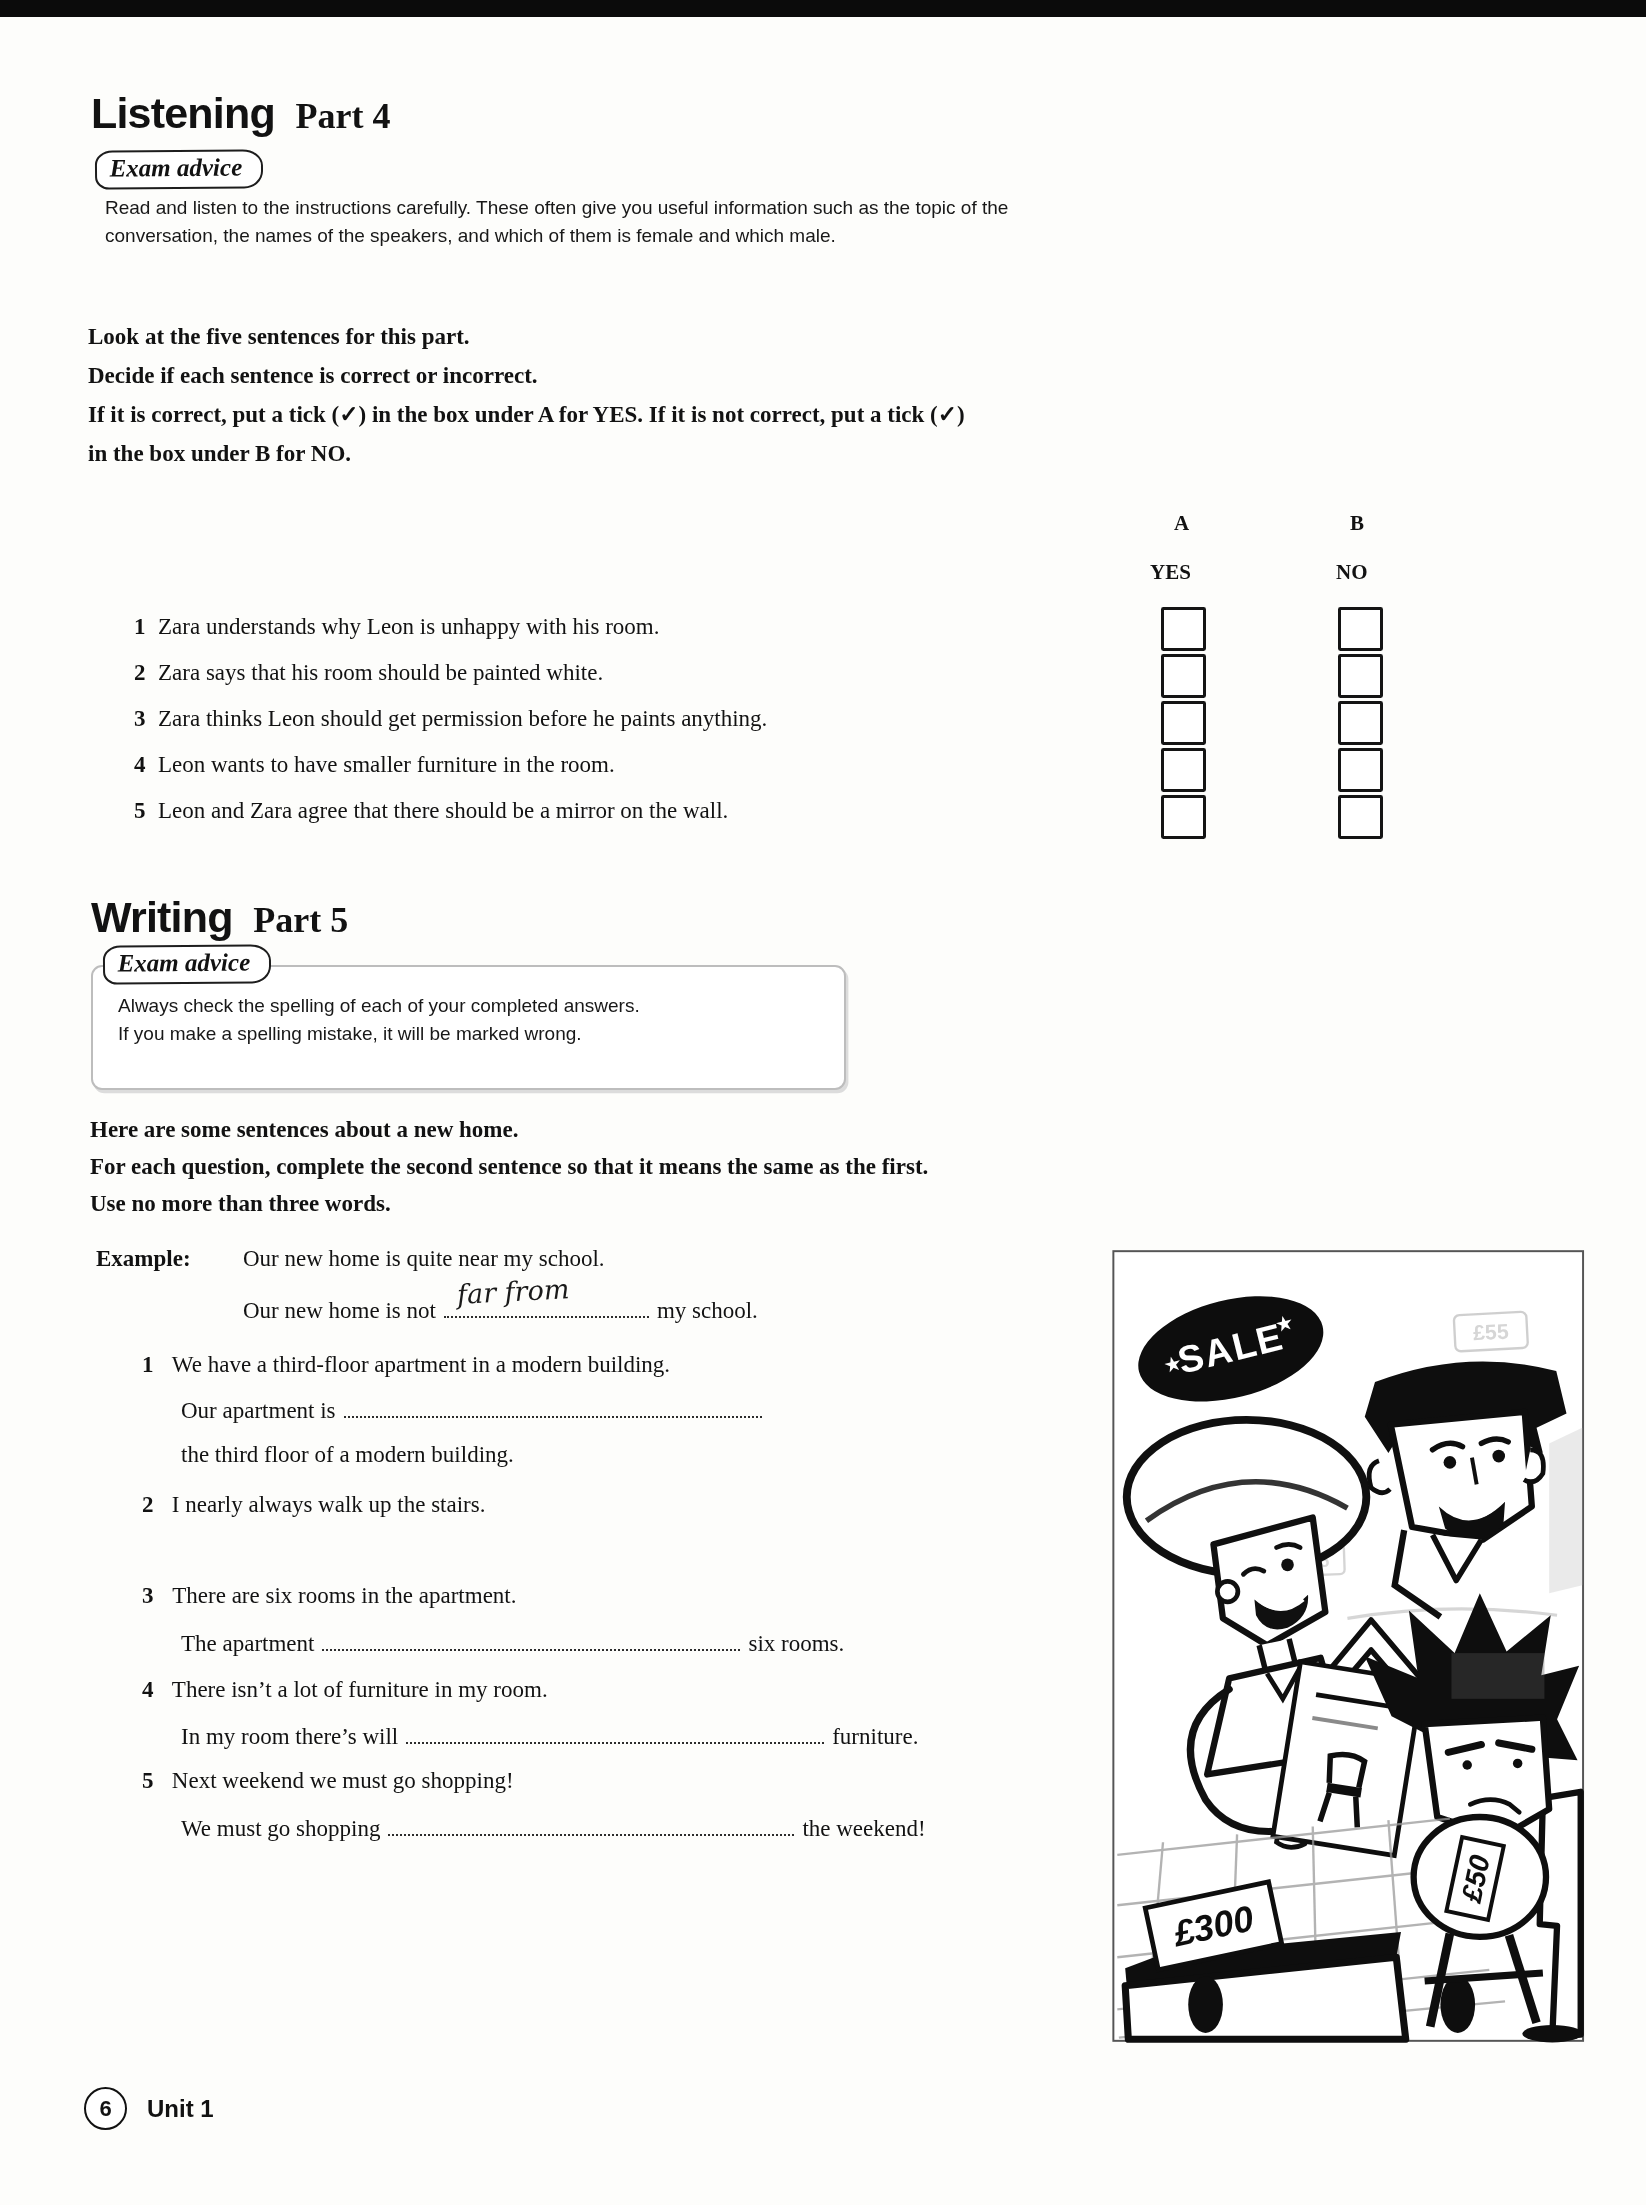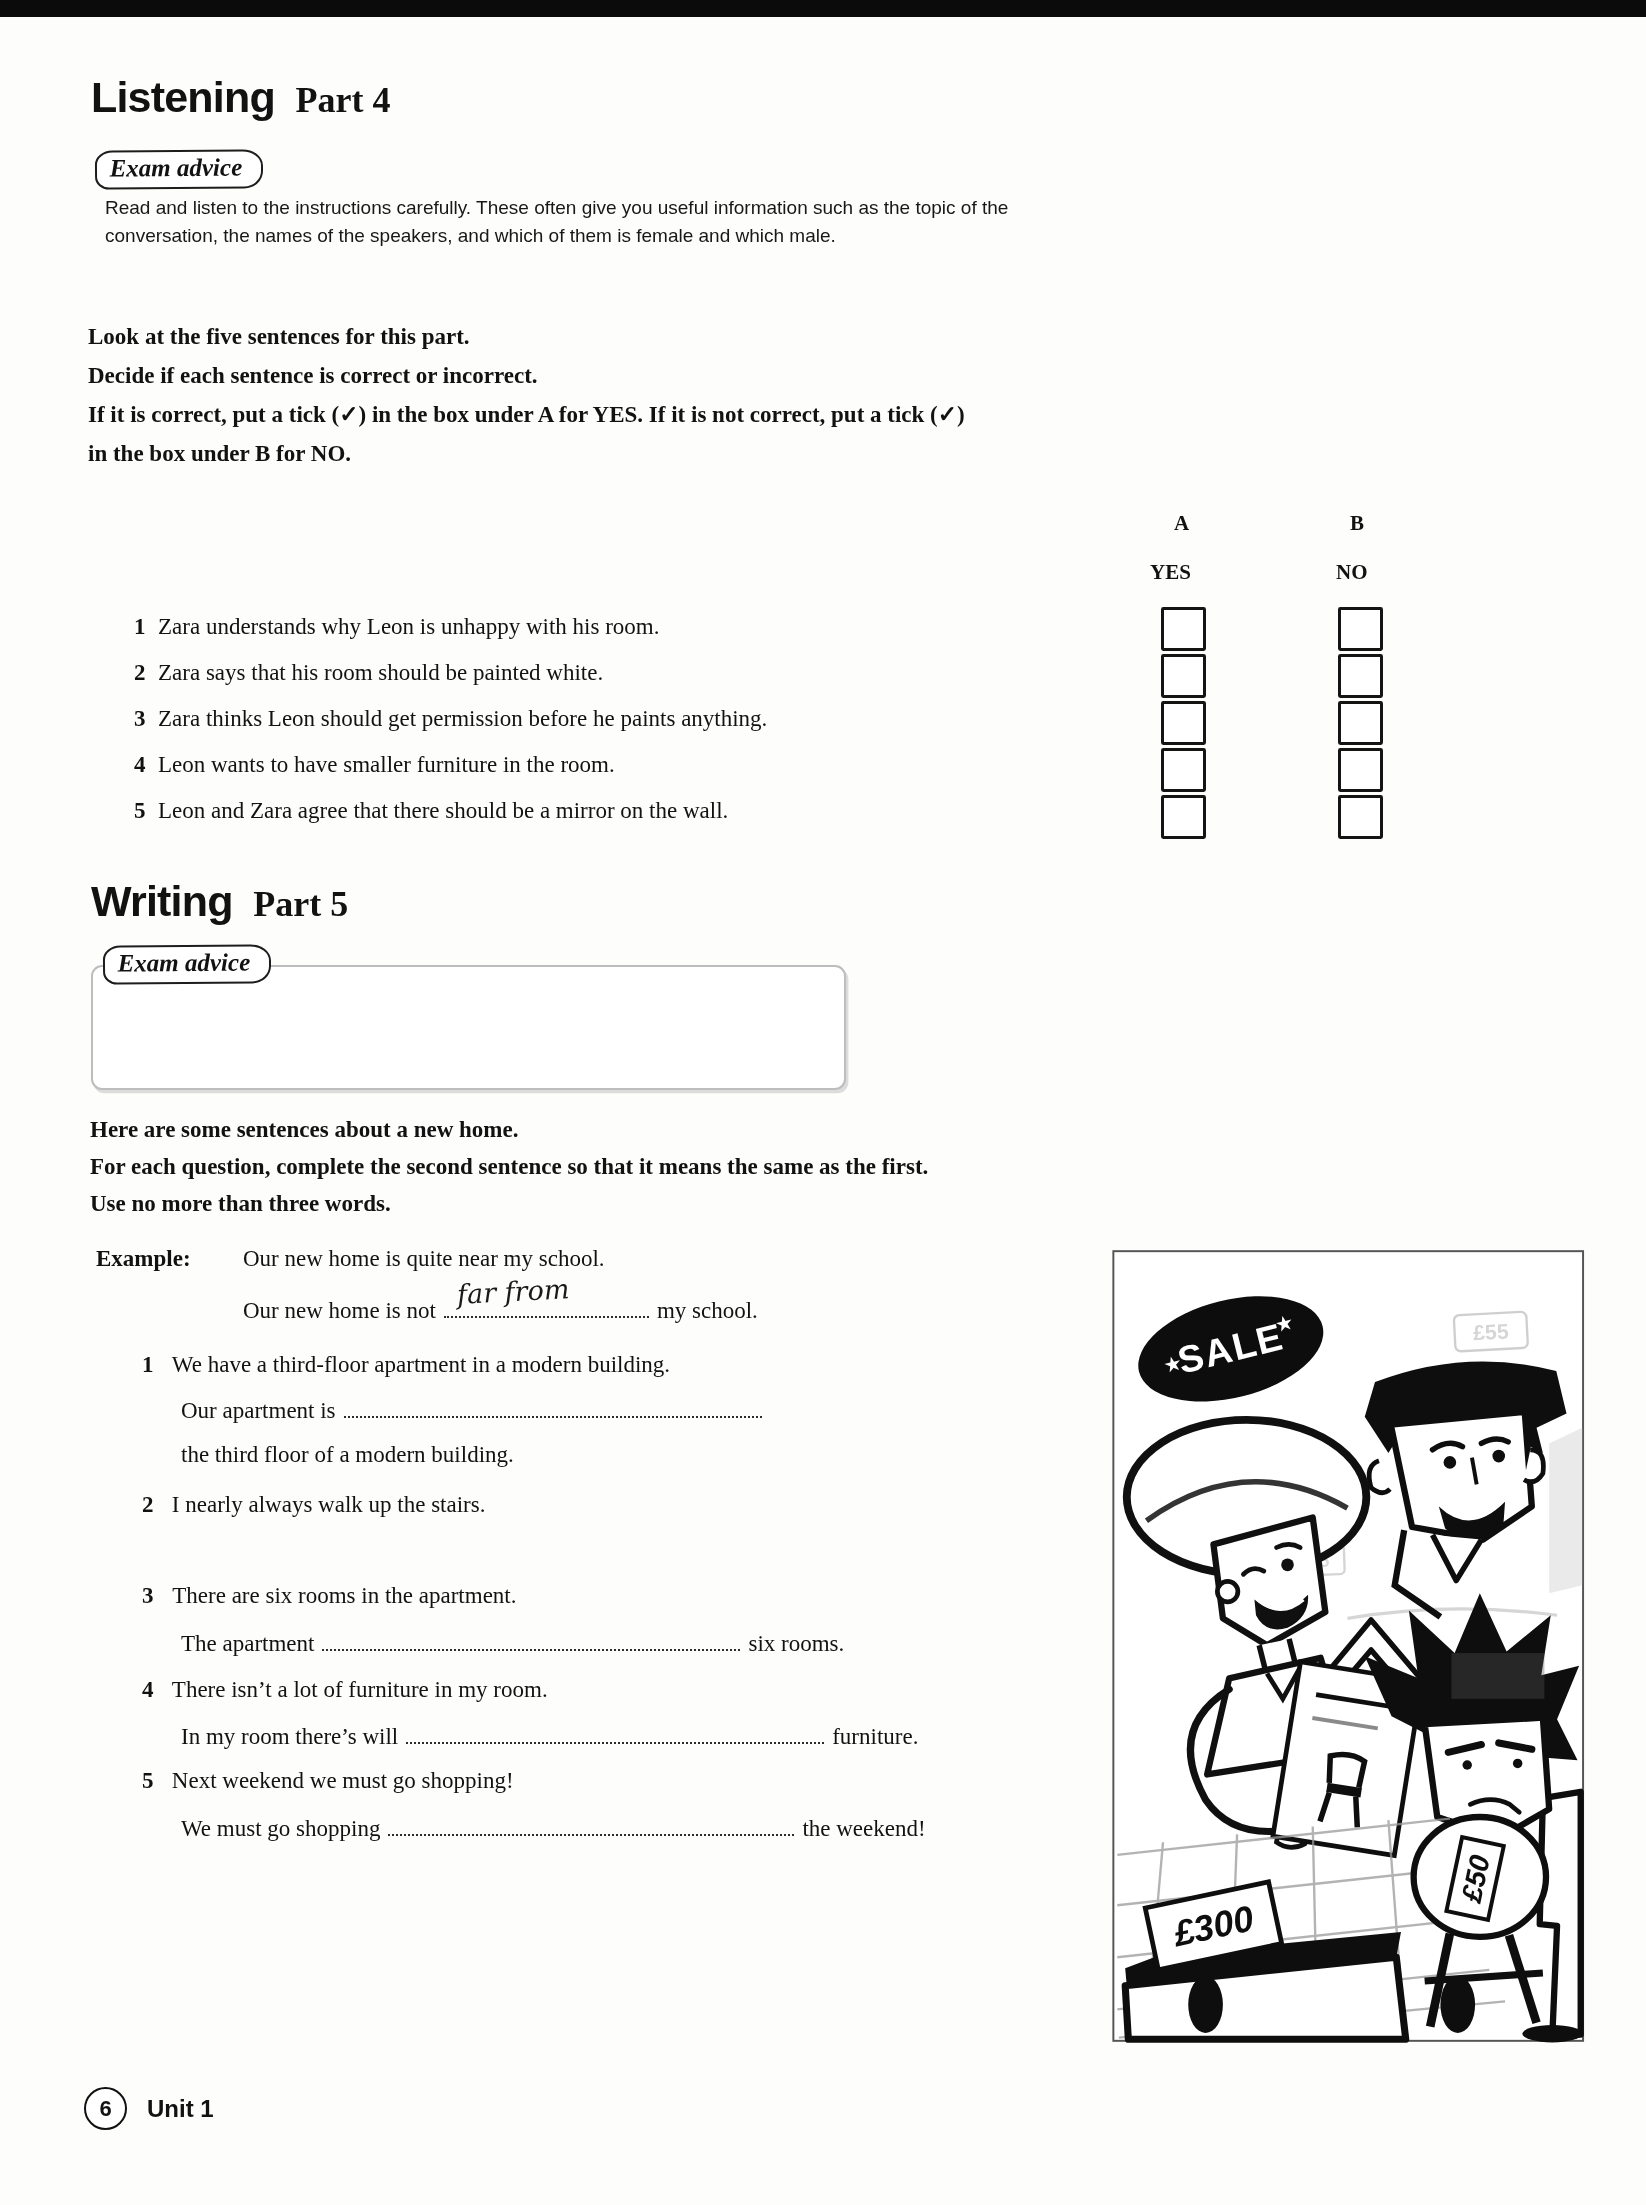--- a/index.html
+++ b/index.html
@@ -1,20 +1,20 @@
 <!DOCTYPE html>
 <html style="font-size:12.6px"><head>
 <meta charset="utf-8">
 <style>
   html,body{margin:0;padding:0;background:#d9d9d9;}
   .page{position:relative;width:1647px;height:2205px;background:#fdfdfb;overflow:hidden;
         font-family:"Liberation Serif",serif;color:#121212;}
   .topbar{position:absolute;left:0;top:0;width:1647px;height:17.4px;background:#0b0b0b;}
 
-  .sec-heading{position:absolute;display:flex;align-items:baseline;gap:20.5px;white-space:nowrap;}
+  .sec-heading{position:absolute;display:flex;align-items:baseline;gap:20.5px;white-space:nowrap;margin-top:16px;}
   .sec-main{font-family:"Liberation Sans",sans-serif;font-weight:800;font-size:43px;letter-spacing:-0.8px;}
   .sec-part{font-family:"Liberation Serif",serif;font-weight:700;font-size:36px;}
 
   .advice-label{position:absolute;font-style:italic;font-weight:700;font-size:25px;
         padding:2.4px 19px 4.7px 12.6px;border:2.4px solid #1d1d1d;background:#fff;
         border-radius:17.4px 20.5px 19px 14px / 14px 16px 17.4px 12.6px;transform:rotate(-0.5deg);z-index:3;}
   .advice-text{position:absolute;font-family:"Liberation Sans",sans-serif;font-size:19px;
         line-height:28px;color:#181818;z-index:2;}
   .advice-box{position:absolute;background:#fff;border:2.4px solid #bdbdbd;border-radius:11px;
         box-shadow:2.4px 3.2px 0 #dcdcdc;z-index:1;}
@@ -96,20 +96,24 @@
   <div class="cb" style="left:1338px;top:748px;"></div>
   <div class="cb" style="left:1338px;top:795px;"></div>
 
   <div class="sec-heading" style="left:91px;top:877px;">
     <span class="sec-main">Writing</span>
     <span class="sec-part">Part 5</span>
   </div>
 
   <div class="advice-box" style="left:91px;top:965px;width:751px;height:121px;"></div>
   <div class="advice-label" style="left:103px;top:945px;">Exam advice</div>
+  <div class="advice-text" style="left:118px;top:992px;">
+    <div>Always check the spelling of each of your completed answers.</div>
+    <div>If you make a spelling mistake, it will be marked wrong.</div>
+  </div>
 
   <div class="instr" style="left:90px;top:1111px;line-height:37px;">
     <div>Here are some sentences about a new home.</div>
     <div>For each question, complete the second sentence so that it means the same as the first.</div>
     <div>Use no more than three words.</div>
   </div>
 
   <div class="wline bold" style="left:96px;top:1246px;">Example:</div>
   <div class="wline" style="left:243px;top:1246px;">Our new home is quite near my school.</div>
   <div class="wline" style="left:243px;top:1298px;">

